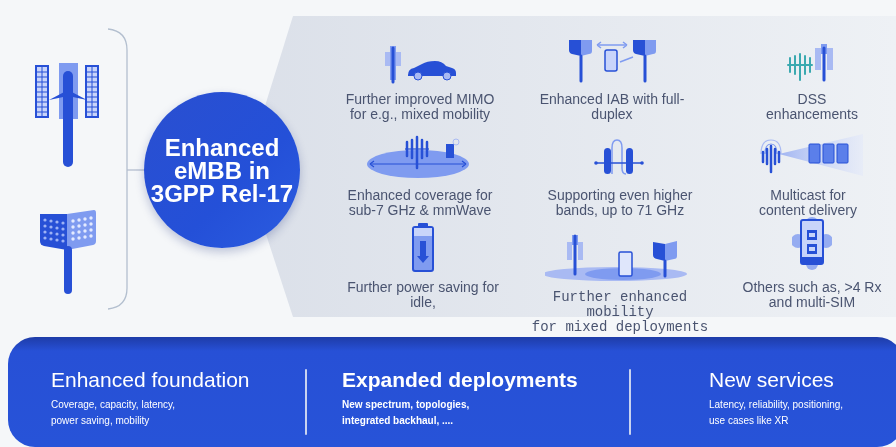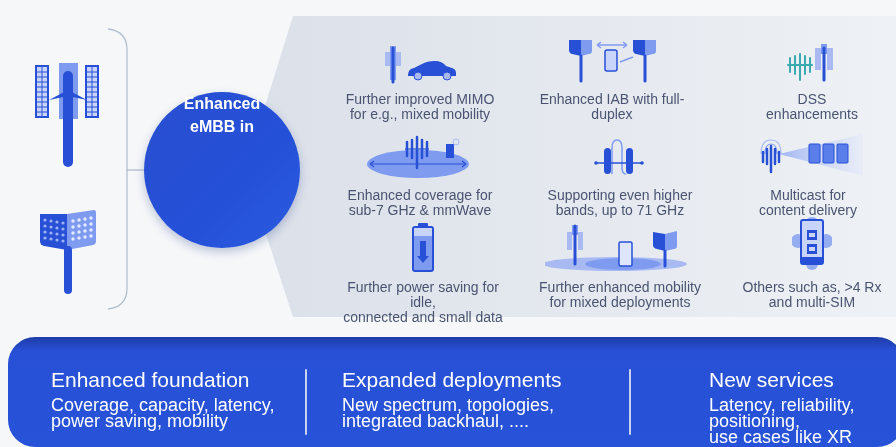--- a/index.html
+++ b/index.html
@@ -4,36 +4,36 @@
 <style>
   * { box-sizing: border-box; margin: 0; padding: 0; }
   html, body { width: 896px; height: 447px; overflow: hidden; background: #f5f7f9; font-family: "Liberation Sans", sans-serif; }
   .stage { position: relative; width: 896px; height: 447px; }
   .panel { position: absolute; left: 0; top: 0; width: 896px; height: 337px; }
   .panel svg { position: absolute; left: 0; top: 0; }
   .circle {
     position: absolute; left: 144px; top: 92px; width: 156px; height: 156px; border-radius: 50%;
     background: linear-gradient(135deg, #2a4fd0 0%, #2450d8 60%, #2b5ce0 100%);
     box-shadow: 0 4px 10px rgba(20,40,120,0.25);
-    display: flex; align-items: flex-start; justify-content: center; text-align: center;
-    color: #fff; font-weight: bold; font-size: 16px; line-height: 23px;
+    display: flex; align-items: center; justify-content: center; text-align: center;
+    color: #fff; font-weight: bold; font-size: 24px; line-height: 23px;
   }
   .circle span { display: block; }
   .feature { position: absolute; width: 180px; text-align: center; }
   .feature .icon { height: 62px; position: relative; display: flex; align-items: flex-end; justify-content: center; }
   .feature .label { color: #4a5470; font-size: 14px; line-height: 15px; margin-top: 8px; }
   .feature .label span { display: block; }
   .band {
     position: absolute; left: 8px; top: 337px; width: 896px; height: 110px;
     background: linear-gradient(180deg, #1e3ca8 0px, #2750d6 14px, #2753d8 100%);
     border-radius: 27px;
   }
   .col { position: absolute; top: 30px; color: #fff; }
   .col .title { font-size: 21px; line-height: 26px; }
-  .col .sub { font-size: 18px; line-height: 16px; margin-top: 4px; }
+  .col .sub { font-size: 10px; line-height: 16px; margin-top: 4px; }
   .col .sub span { display: block; }
   .divider { position: absolute; top: 32px; width: 2px; height: 66px; background: #c9d3f0; border-radius: 1px; }
 </style>
 </head>
 <body>
 
 <div class="stage">
 
   <div class="panel">
     <svg width="896" height="337" viewBox="0 0 896 337">
@@ -122,20 +122,21 @@
         </g>
         <line x1="68" y1="250" x2="68" y2="290" stroke="#2750d6" stroke-width="8" stroke-linecap="round"></line>
       </g>
     </svg>
   </div>
 
   <div class="circle">
     <div>
       <span>Enhanced</span>
       <span>eMBB in</span>
+      <span>3GPP Rel-17</span>
     </div>
   </div>
 
   <div class="feature" style="left:330px; top:22px;">
     <div class="icon">
       <svg width="100" height="40" viewBox="0 0 100 40">
         <rect x="20" y="2" width="6" height="34" fill="#7f9bf0"></rect>
         <rect x="15" y="8" width="5" height="14" fill="#a9baf3"></rect>
         <rect x="26" y="8" width="5" height="14" fill="#a9baf3"></rect>
         <line x1="23" y1="4" x2="23" y2="38" stroke="#2750d6" stroke-width="3" stroke-linecap="round"></line>
@@ -269,25 +270,24 @@
       <svg width="24" height="50" viewBox="0 0 24 50">
         <rect x="7" y="1" width="10" height="5" rx="1" fill="#2750d6"></rect>
         <rect x="2" y="5" width="20" height="44" rx="2" fill="#7f9bf0" stroke="#2750d6" stroke-width="2"></rect>
         <rect x="3" y="6" width="18" height="8" fill="#c8d4fa"></rect>
         <rect x="9" y="19" width="6" height="17" fill="#2750d6"></rect>
         <polygon points="6,34 18,34 12,41" fill="#2750d6"></polygon>
       </svg>
     </div>
     <div class="label">
       <span>Further power saving for idle,</span>
-      <span>connected and small data</span>
-    </div>
-  </div>
-
-  <div class="feature" style="left:530px; top:210px;">
+    </div>
+  </div>
+
+  <div class="feature" style="left:530px; top:220px;font-family:Liberation Mono, monospace;">
     <div class="icon">
       <svg width="150" height="50" viewBox="0 0 150 50">
         <ellipse cx="70" cy="42" rx="72" ry="7" fill="#a9baf3"></ellipse>
         <ellipse cx="78" cy="42" rx="38" ry="6" fill="#7f9bf0"></ellipse>
         <rect x="22" y="10" width="5" height="18" fill="#a9baf3"></rect>
         <rect x="33" y="10" width="5" height="18" fill="#a9baf3"></rect>
         <rect x="27" y="3" width="6" height="10" fill="#7f9bf0"></rect>
         <line x1="30" y1="4" x2="30" y2="42" stroke="#2750d6" stroke-width="3" stroke-linecap="round"></line>
         <rect x="74" y="20" width="13" height="24" rx="1.5" fill="#dfe6fb" stroke="#2750d6" stroke-width="1.5"></rect>
         <path d="M108,10 L120,12 L120,29 L112,27 Q108,26 108,23 Z" fill="#2750d6"></path>
@@ -324,21 +324,21 @@
 
   <div class="band">
     <div class="col" style="left:43px;">
       <div class="title">Enhanced foundation</div>
       <div class="sub">
         <span>Coverage, capacity, latency,</span>
         <span>power saving, mobility</span>
       </div>
     </div>
     <div class="divider" style="left:297px;"></div>
-    <div class="col" style="left:334px;">
+    <div class="col" style="left:334px;font-weight:bold;">
       <div class="title">Expanded deployments</div>
       <div class="sub">
         <span>New spectrum, topologies,</span>
         <span>integrated backhaul, ....</span>
       </div>
     </div>
     <div class="divider" style="left:621px;"></div>
     <div class="col" style="left:667px;margin-left:34px;">
       <div class="title">New services</div>
       <div class="sub">

